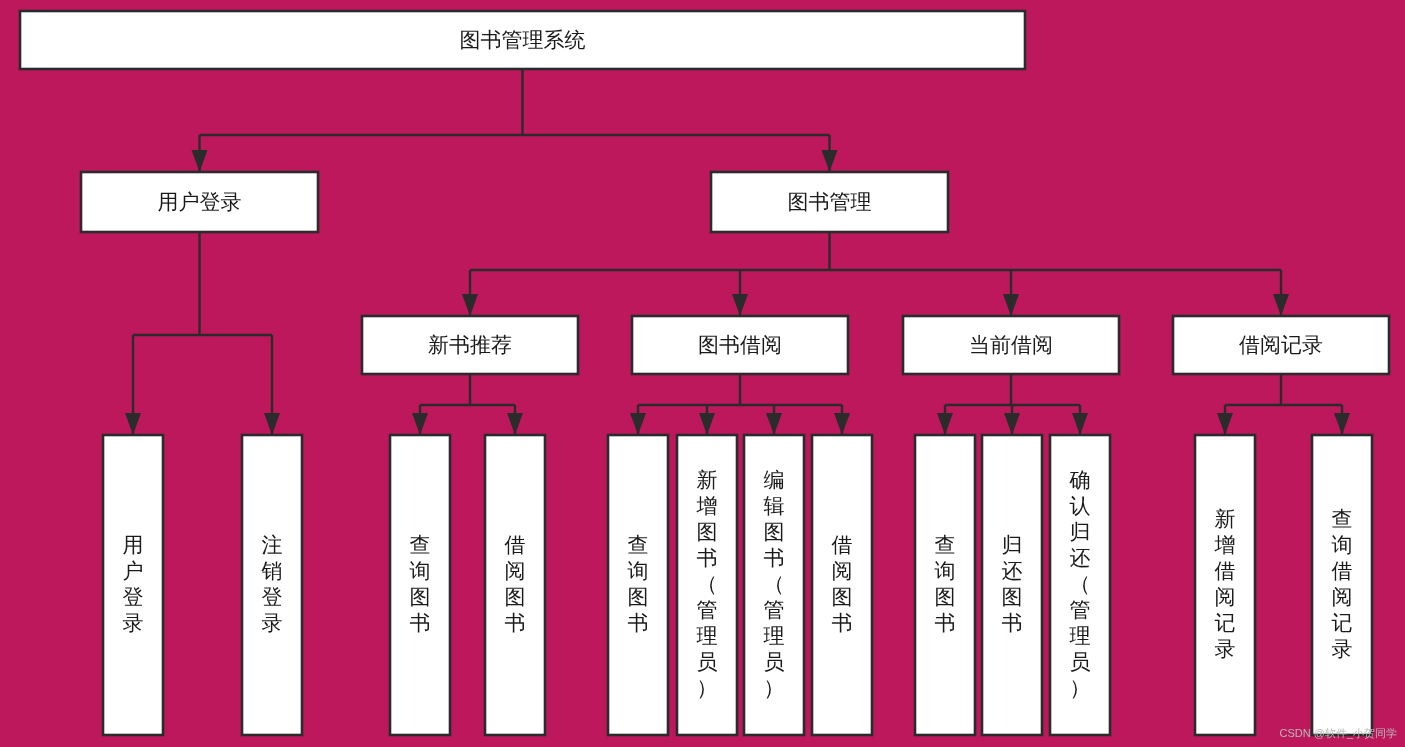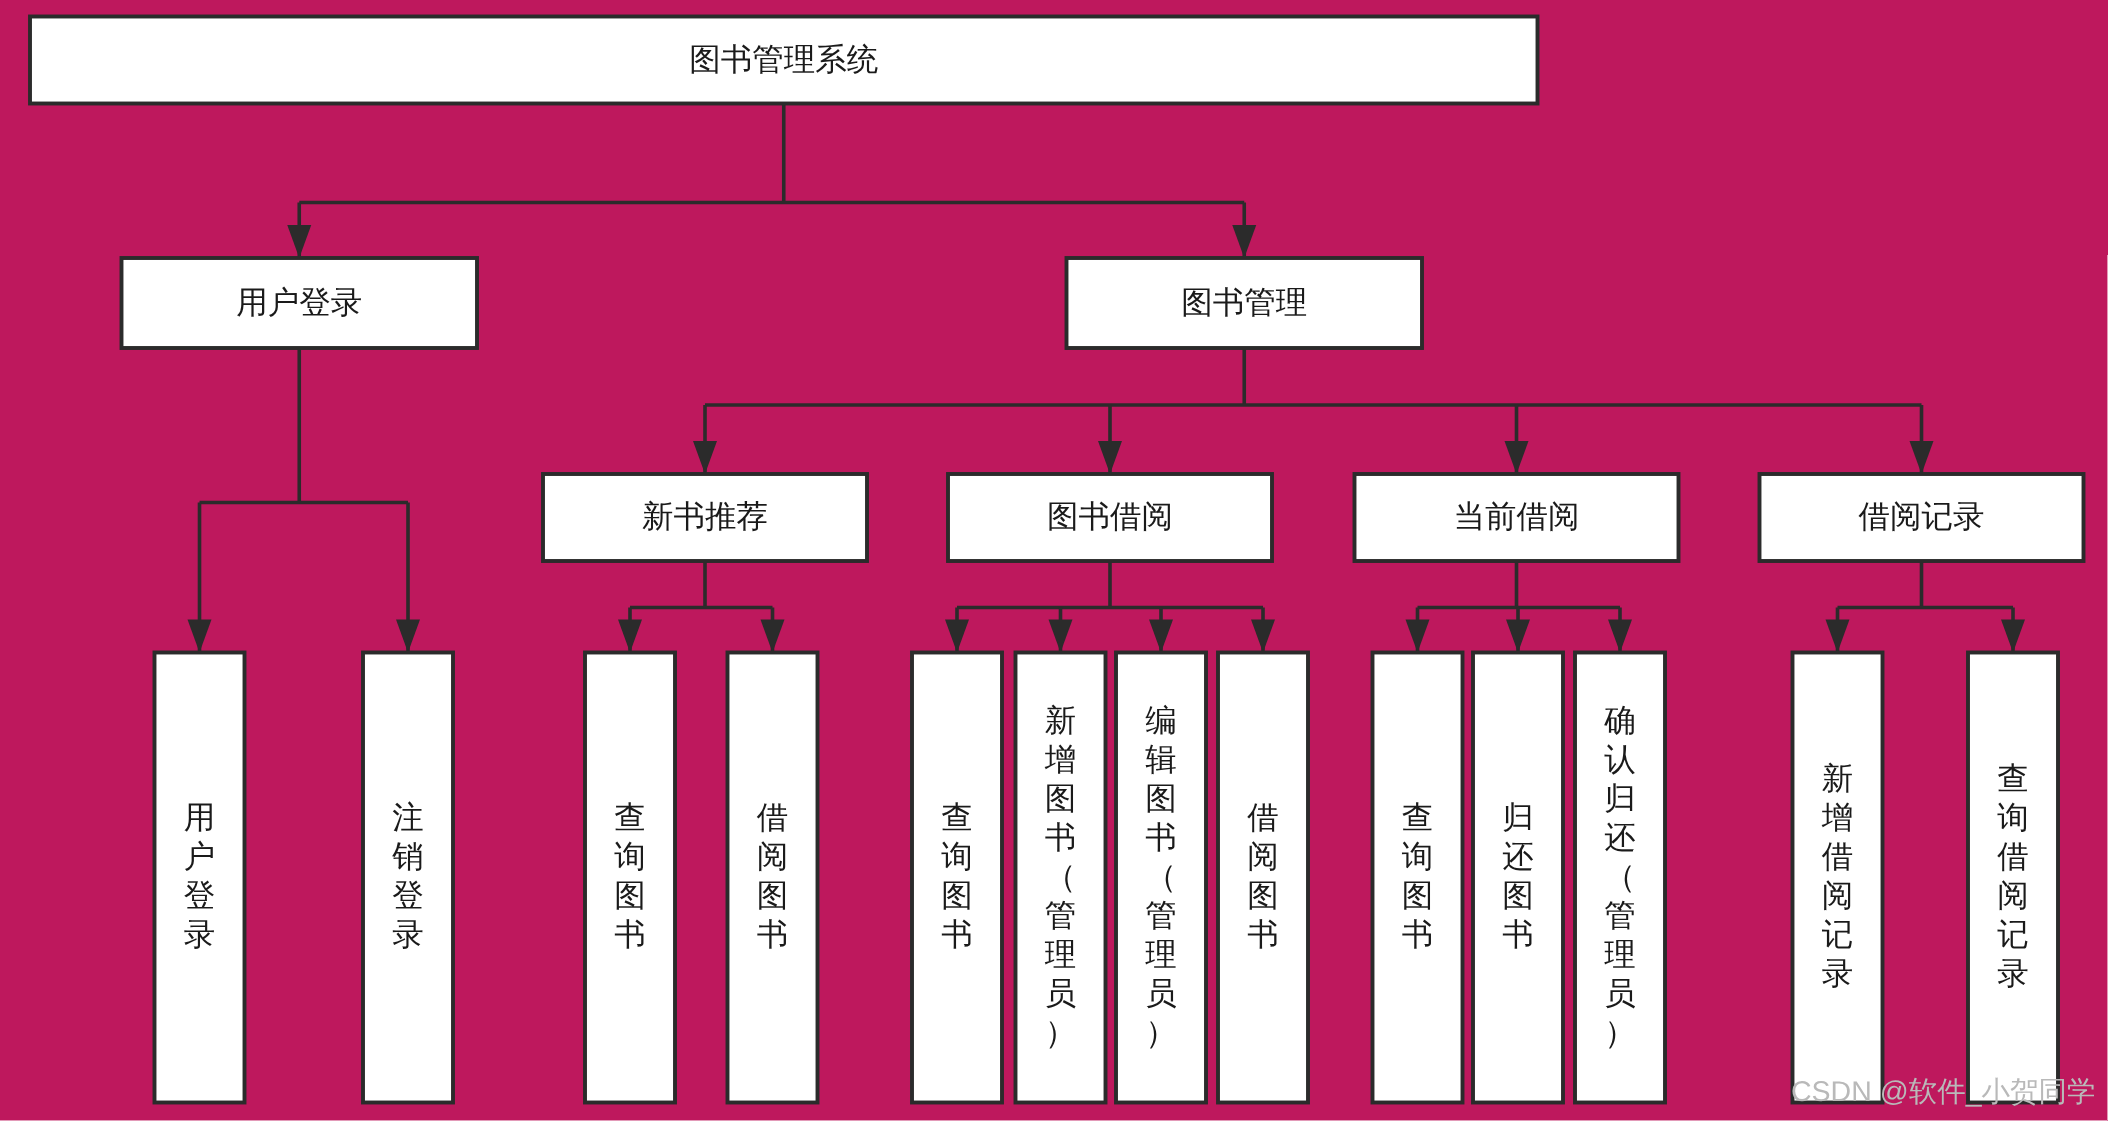--- a/index.html
+++ b/index.html
@@ -49,21 +49,21 @@
   }
   .node-label-leaf {
     font-size: 21px;
     letter-spacing: 0;
   }
   .watermark {
     position: absolute;
     right: 8px;
     bottom: 6px;
     font-family: "Liberation Sans", "DejaVu Sans", sans-serif;
-    font-size: 19px;
+    font-size: 11px;
     color: #b9b9b9;
     white-space: nowrap;
     user-select: none;
   }
 </style>
 </head>
 <body>
 
 <div id="diagram-root">
 

